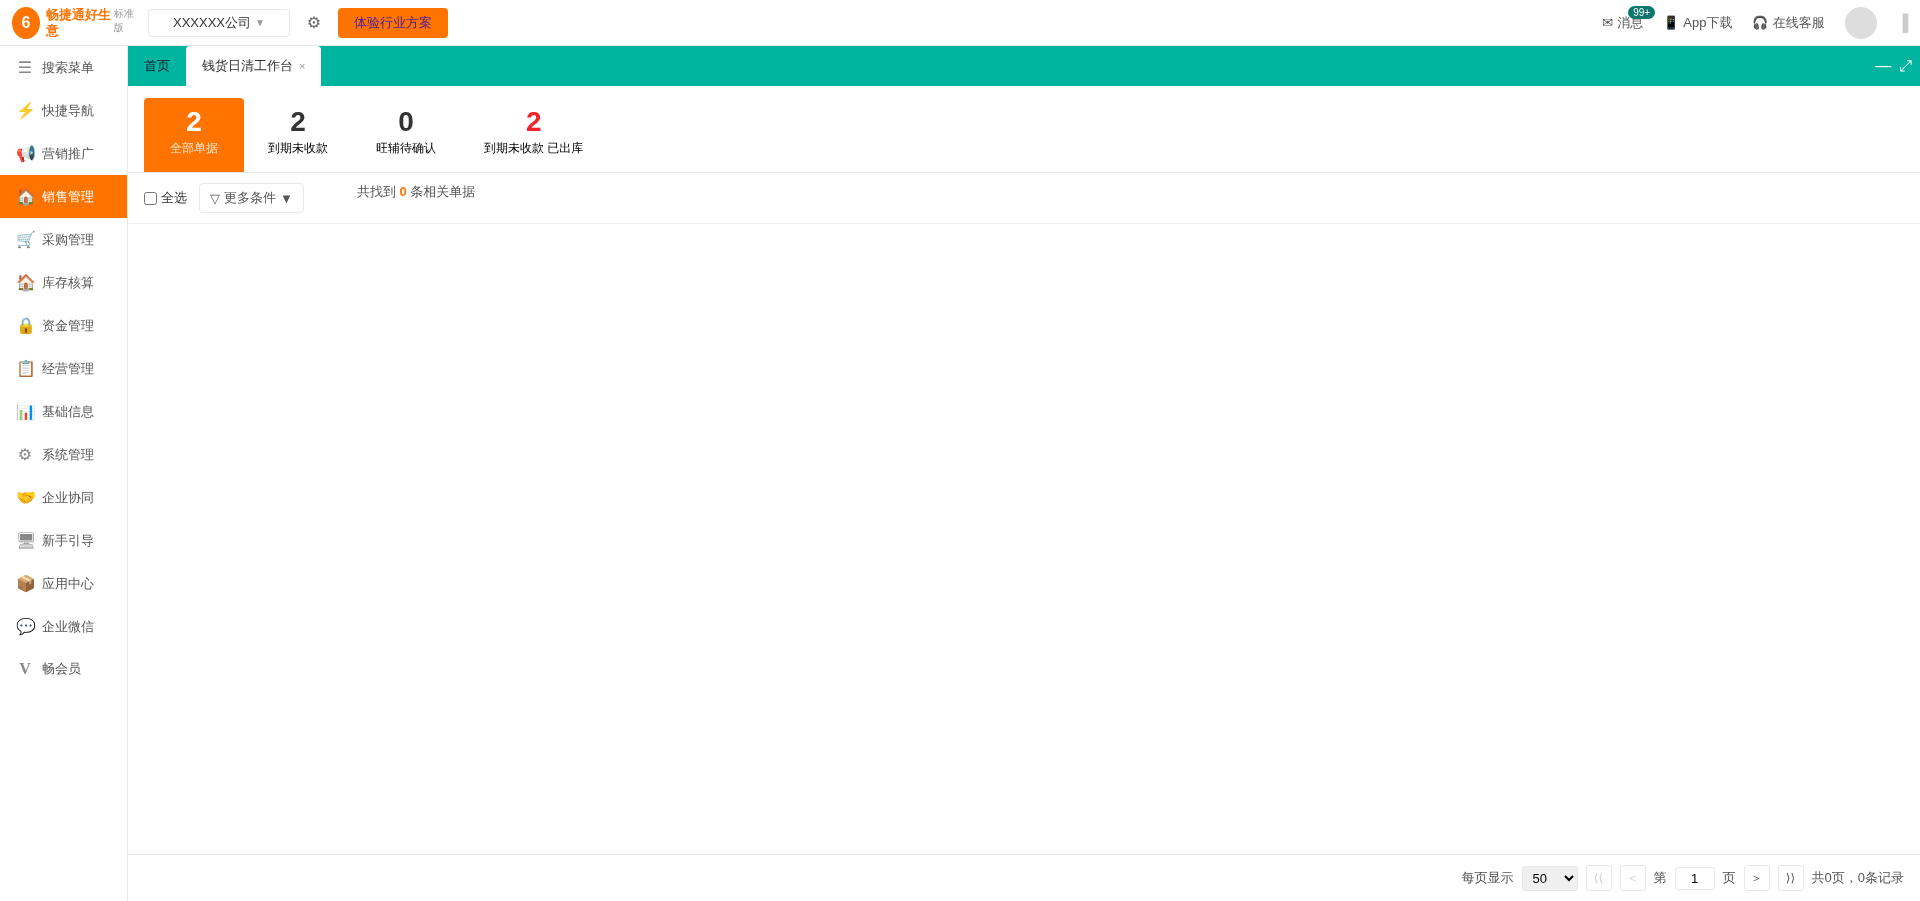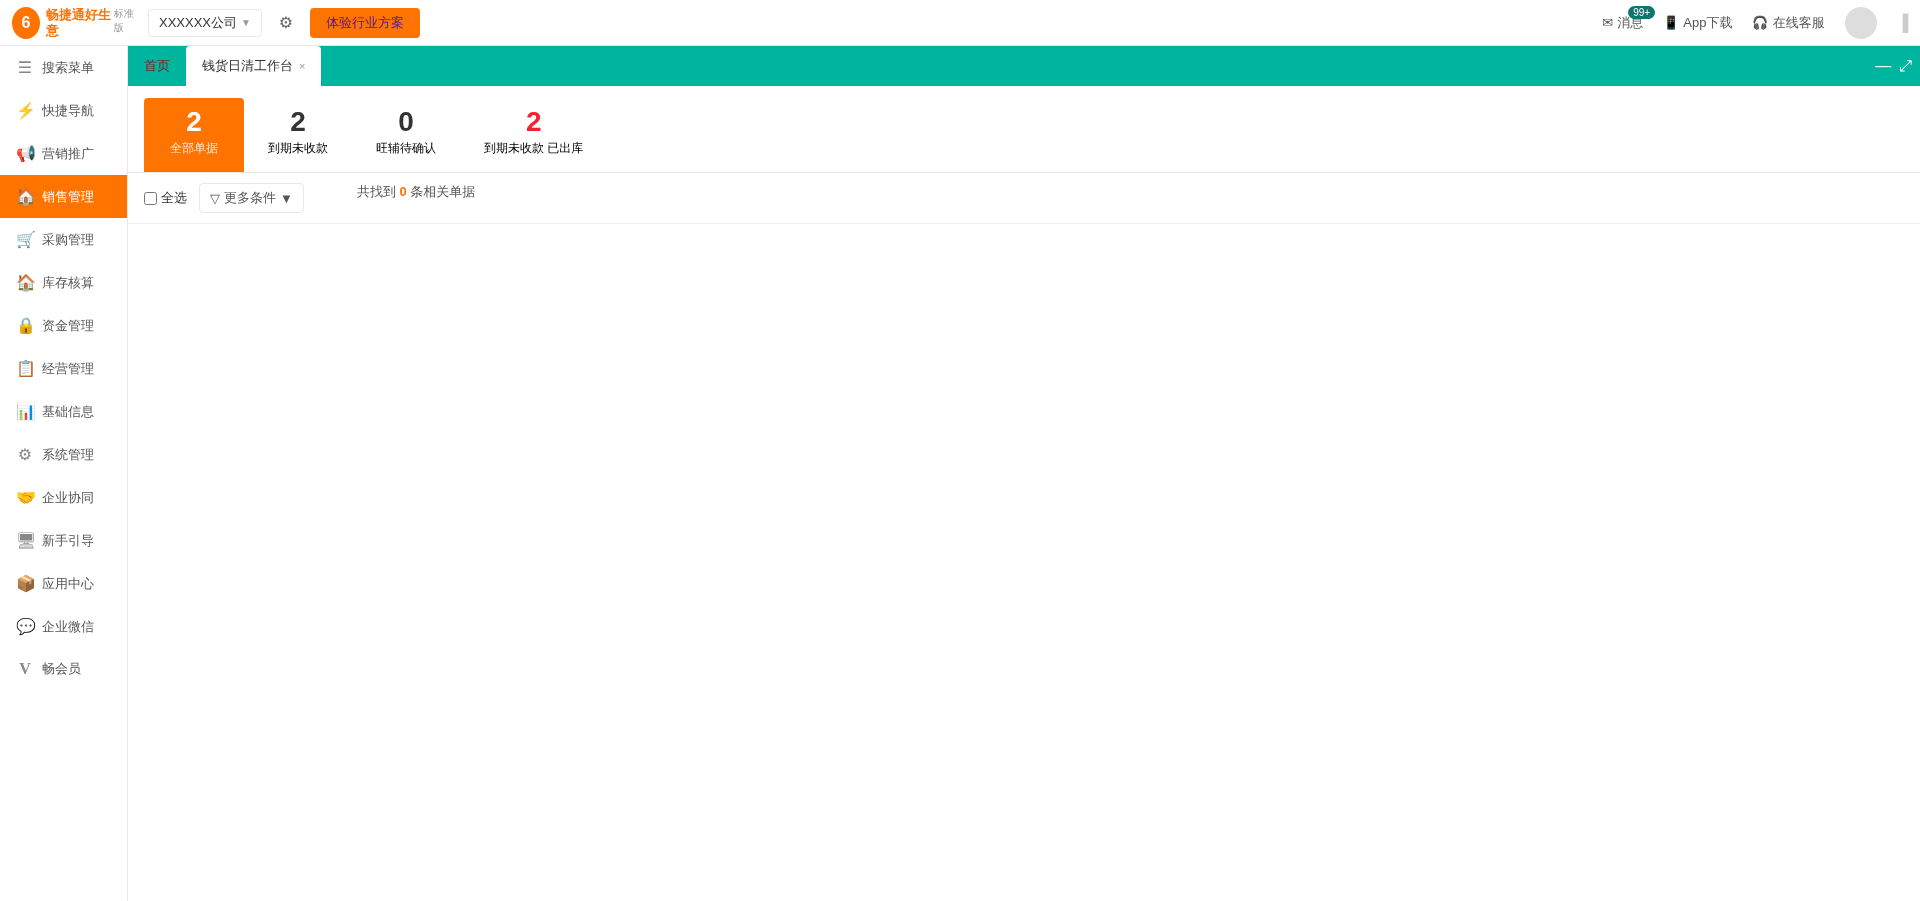--- a/index.html
+++ b/index.html
@@ -30,21 +30,21 @@
       display: flex; align-items: center; justify-content: center;
       color: #fff; font-weight: bold; font-size: 16px;
     }
     .logo-text-area {
       display: flex; flex-direction: row;
     }
     .logo-title { font-size: 13px; color: #ff7300; font-weight: bold; line-height: 1.2; }
     .logo-sub { font-size: 10px; color: #999; }
     .company-selector {
       display: flex; align-items: center; gap: 4px;
-      padding: 4px 10px;
+      padding: 4px 24px;
       border: 1px solid #e8e8e8;
       border-radius: 4px;
       cursor: pointer;
       margin-left: 8px;
       font-size: 13px;
       color: #333;
     }
     .company-selector .arrow { color: #999; font-size: 10px; }
     .settings-icon-btn {
       width: 32px; height: 32px;
@@ -100,21 +100,21 @@
     .nav-tab {
       height: 100%;
       display: flex; align-items: center;
       padding: 0 16px;
       cursor: pointer;
       font-size: 13px;
       color: rgba(255,255,255,0.85);
       position: relative;
     }
     .nav-tab.home {
-      color: #7f1d1d;
+      color: #0f172a;
     }
     .nav-tab.active {
       background: #fff;
       color: #333;
       border-radius: 4px 4px 0 0;
     }
     .nav-tab .close-tab {
       margin-left: 6px;
       font-size: 11px;
       color: #999;
@@ -456,15 +456,31 @@
           <span>共找到</span>
           <span class="found-count">0</span>
           <span>条相关单据</span>
         </span>
       </div>
     </div>
 
     <div class="table-area">
     </div>
 
+    <div class="pagination-bar">
+      <span>每页显示</span>
+      <select>
+        <option value="50">50</option>
+        <option value="20">20</option>
+        <option value="100">100</option>
+      </select>
+      <button class="page-btn" disabled="">⟨⟨</button>
+      <button class="page-btn" disabled="">＜</button>
+      <span>第</span>
+      <input class="page-input" type="text" value="1" style="">
+      <span>页</span>
+      <button class="page-btn">＞</button>
+      <button class="page-btn">⟩⟩</button>
+      <span>共0页，0条记录</span>
+    </div>
 
   </div>
 </div>
 
 </body></html>

